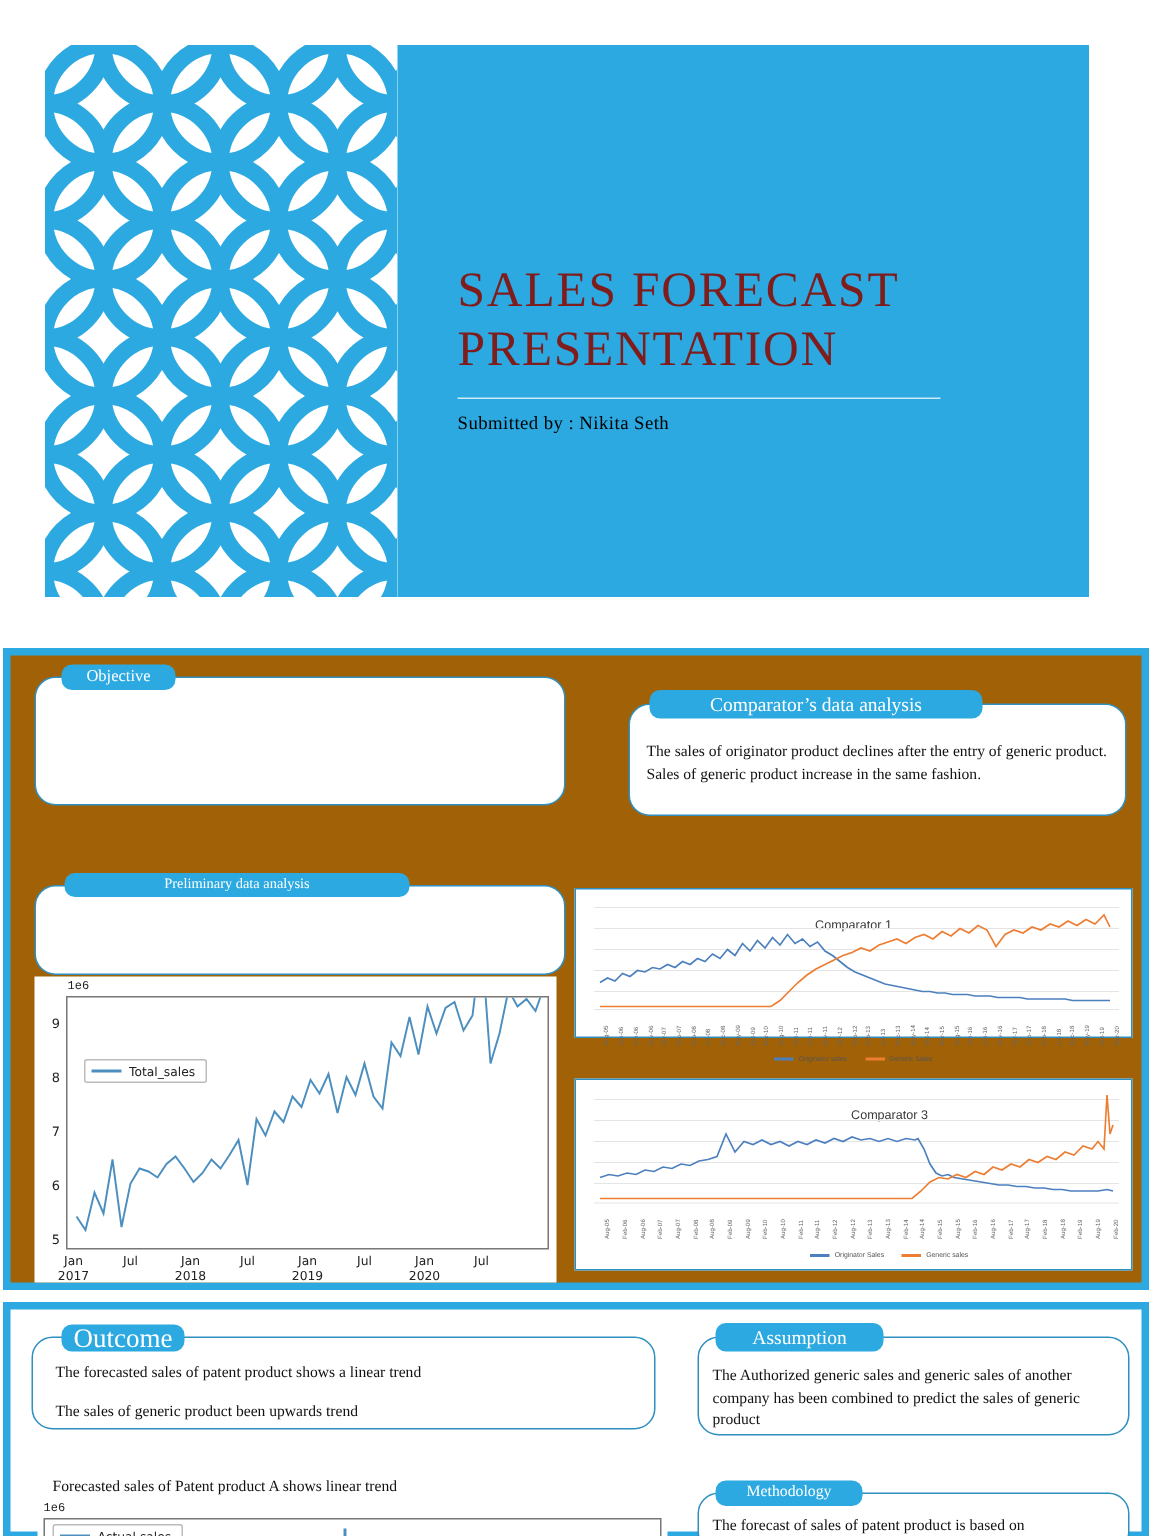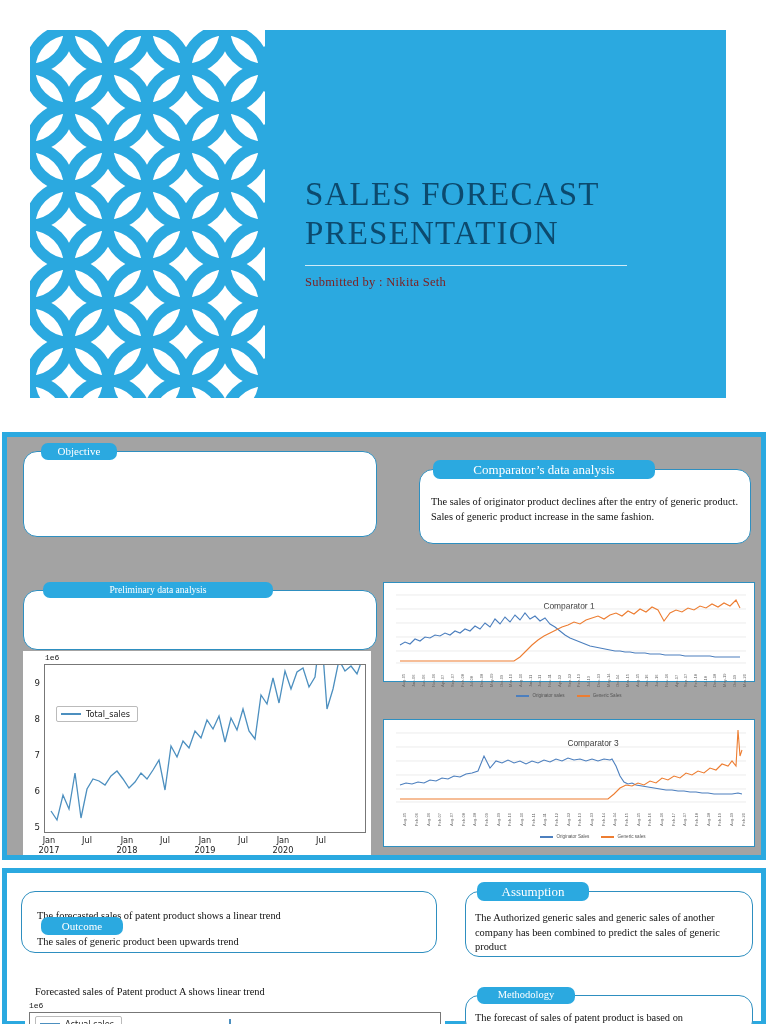--- a/index.html
+++ b/index.html
@@ -4,29 +4,29 @@
 <style>
   html,body{margin:0;padding:0;background:#ffffff;}
   body{width:768px;height:1024px;font-family:"Liberation Serif",serif;overflow:hidden;}
   .page{position:relative;width:768px;height:1024px;background:#fff;}
 
   
   .slide1{position:absolute;left:30px;top:30px;width:696px;height:368px;background:#fff;}
   .pattern-panel{position:absolute;left:0;top:0;width:235px;height:368px;overflow:hidden;background:#fff;}
   .pattern-panel svg{display:block;}
   .title-panel{position:absolute;left:235px;top:0;width:461px;height:368px;background:#2BA9E0;}
-  .title-text{position:absolute;left:40px;top:145px;width:400px;color:#0c4a6e;
+  .title-text{position:absolute;left:40px;top:145px;width:400px;color:#7f1d1d;
       font-family:"Liberation Serif",serif;font-size:33px;line-height:39px;letter-spacing:1.2px;font-weight:400;}
   .title-rule{position:absolute;left:40px;top:235px;width:322px;height:1px;background:#cfeaf7;}
-  .subtitle-text{position:absolute;left:40px;top:245px;color:#7f1d1d;
+  .subtitle-text{position:absolute;left:40px;top:245px;color:#000000;
       font-family:"Liberation Serif",serif;font-size:12.5px;letter-spacing:.3px;}
 
   
   .slide2{position:absolute;left:2px;top:432px;width:764px;height:428px;
-      background:#a3a3a3;border:5px solid #2BA9E0;box-sizing:border-box;}
+      background:#a16207;border:5px solid #2BA9E0;box-sizing:border-box;}
   
   .slide3{position:absolute;left:2px;top:868px;width:764px;height:158px;
       background:#fff;border:5px solid #2BA9E0;box-sizing:border-box;}
 
   
   .box{position:absolute;border:1.3px solid #2E8FC0;border-radius:14px;background:#fff;box-sizing:border-box;}
   .tab{position:absolute;background:#2BA9E0;color:#fff;border-radius:7px;
       font-family:"Liberation Serif",serif;text-align:center;line-height:1;
       display:flex;align-items:center;justify-content:center;z-index:5;}
   .boxtext{position:absolute;color:#111;font-family:"Liberation Serif",serif;
@@ -128,21 +128,21 @@
       <div class="xtick" style="left:10px;top:185px;width:32px;">Jan<br>2017</div>
       <div class="xtick" style="left:51px;top:185px;width:26px;">Jul</div>
       <div class="xtick" style="left:88px;top:185px;width:32px;">Jan<br>2018</div>
       <div class="xtick" style="left:129px;top:185px;width:26px;">Jul</div>
       <div class="xtick" style="left:166px;top:185px;width:32px;">Jan<br>2019</div>
       <div class="xtick" style="left:207px;top:185px;width:26px;">Jul</div>
       <div class="xtick" style="left:244px;top:185px;width:32px;">Jan<br>2020</div>
       <div class="xtick" style="left:285px;top:185px;width:26px;">Jul</div>
     </div>
 
-    <div class="xl" style="left:376px;top:145px;width:372px;height:100px;">
+    <div class="xl" style="left:376px;top:155px;width:372px;height:100px;">
       <div class="xl-title" style="top:18px;">Comparator 1</div>
       <div class="xl-plot" style="left:12px;top:8px;width:350px;height:74px;">
         <svg width="350" height="74" viewBox="0 0 350 74" preserveAspectRatio="none" aria-hidden="true">
           <g stroke="#e4e4e4" stroke-width=".7">
             <line x1="0" y1="4" x2="350" y2="4"></line>
               <line x1="0" y1="18" x2="350" y2="18"></line>
             <line x1="0" y1="32" x2="350" y2="32"></line>
               <line x1="0" y1="46" x2="350" y2="46"></line>
             <line x1="0" y1="60" x2="350" y2="60"></line>
               <line x1="0" y1="72" x2="350" y2="72"></line>
@@ -260,21 +260,21 @@
       <div class="xl-legend" style="top:114px;">
         <span><i style="background:#4C7FBE"></i><span>Originator Sales</span></span>
         <span><i style="background:#ED7D31"></i><span>Generic sales</span></span>
       </div>
     </div>
   </div>
 
   <div class="slide3">
 
     <div class="box" style="left:14px;top:18px;width:416px;height:62px;"></div>
-    <div class="tab" style="left:34px;top:10px;width:82px;height:18px;font-size:11px;margin-top:34px;">Outcome</div>
+    <div class="tab" style="left:34px;top:10px;width:82px;height:18px;font-size:18px;">Outcome</div>
     <div class="boxtext" style="left:30px;top:36px;width:390px;">
       <p>The forecasted sales of patent product shows a linear trend</p>
       <p style="margin-bottom:0;">The sales of generic product been upwards trend</p>
     </div>
 
     <div class="box" style="left:458px;top:18px;width:288px;height:66px;"></div>
     <div class="tab" style="left:470px;top:9px;width:112px;height:19px;font-size:13px;">Assumption</div>
     <div class="boxtext" style="left:468px;top:38px;width:268px;">The Authorized generic sales and generic sales of another company has been combined to predict the sales of generic product</div>
 
     <div class="box" style="left:458px;top:122px;width:288px;height:40px;"></div>

